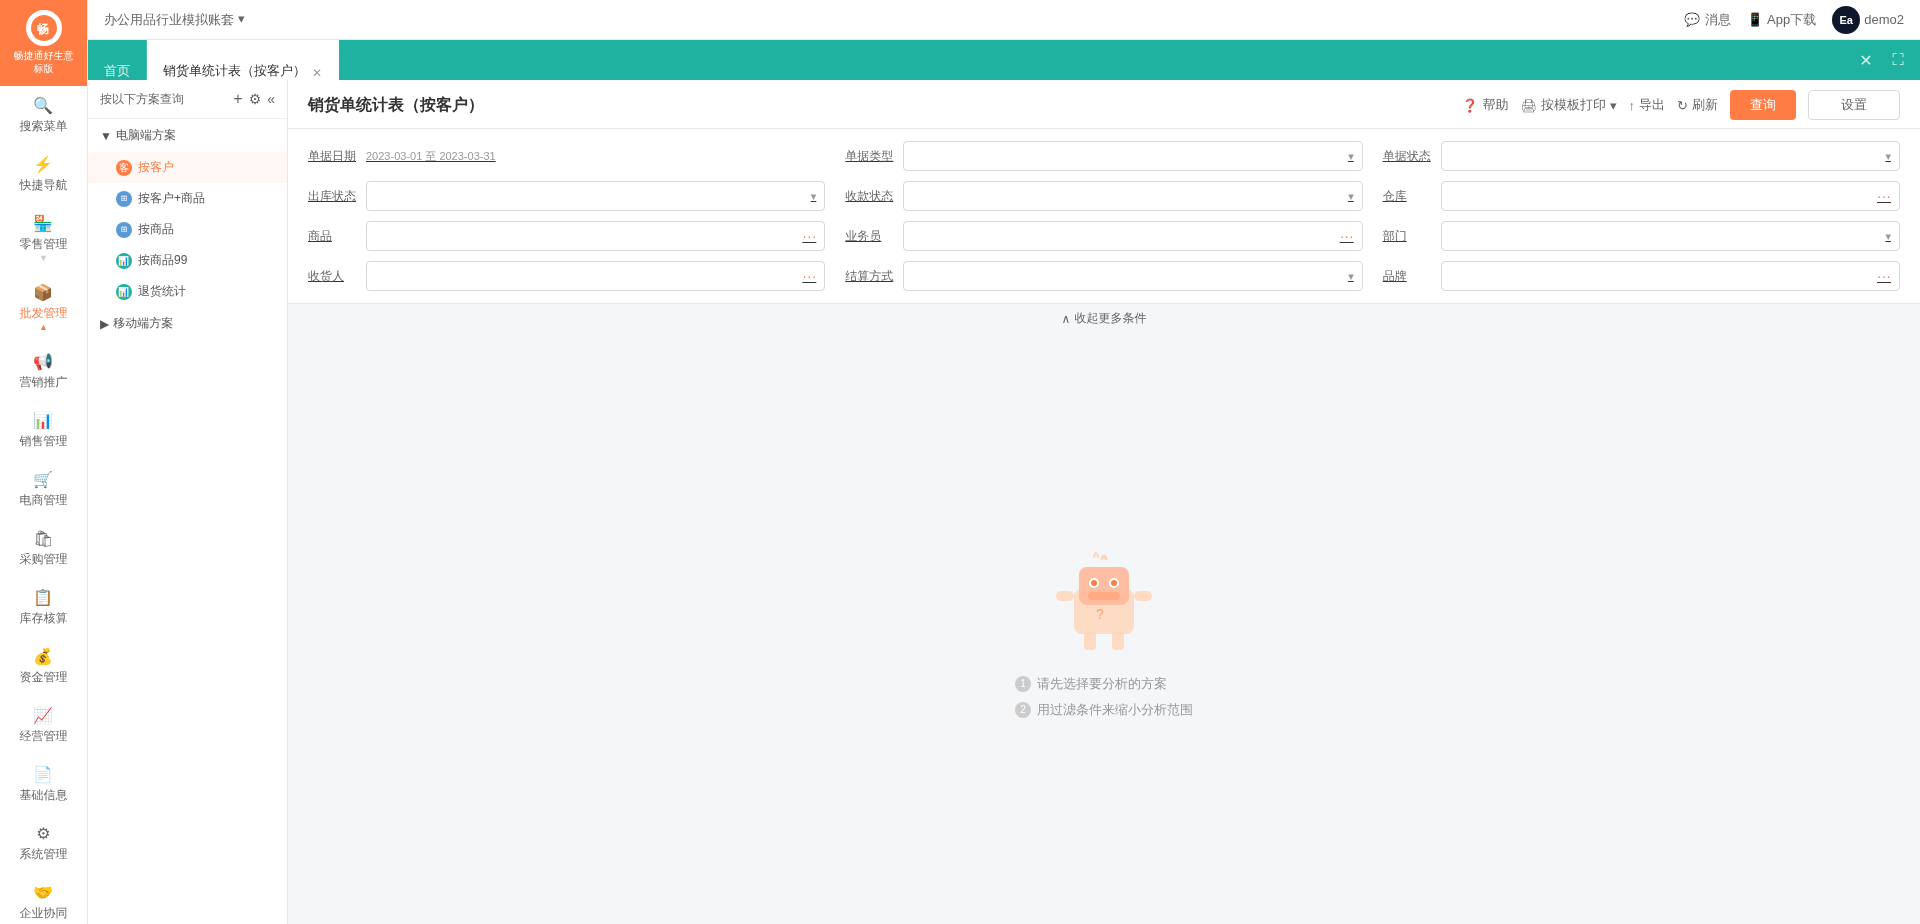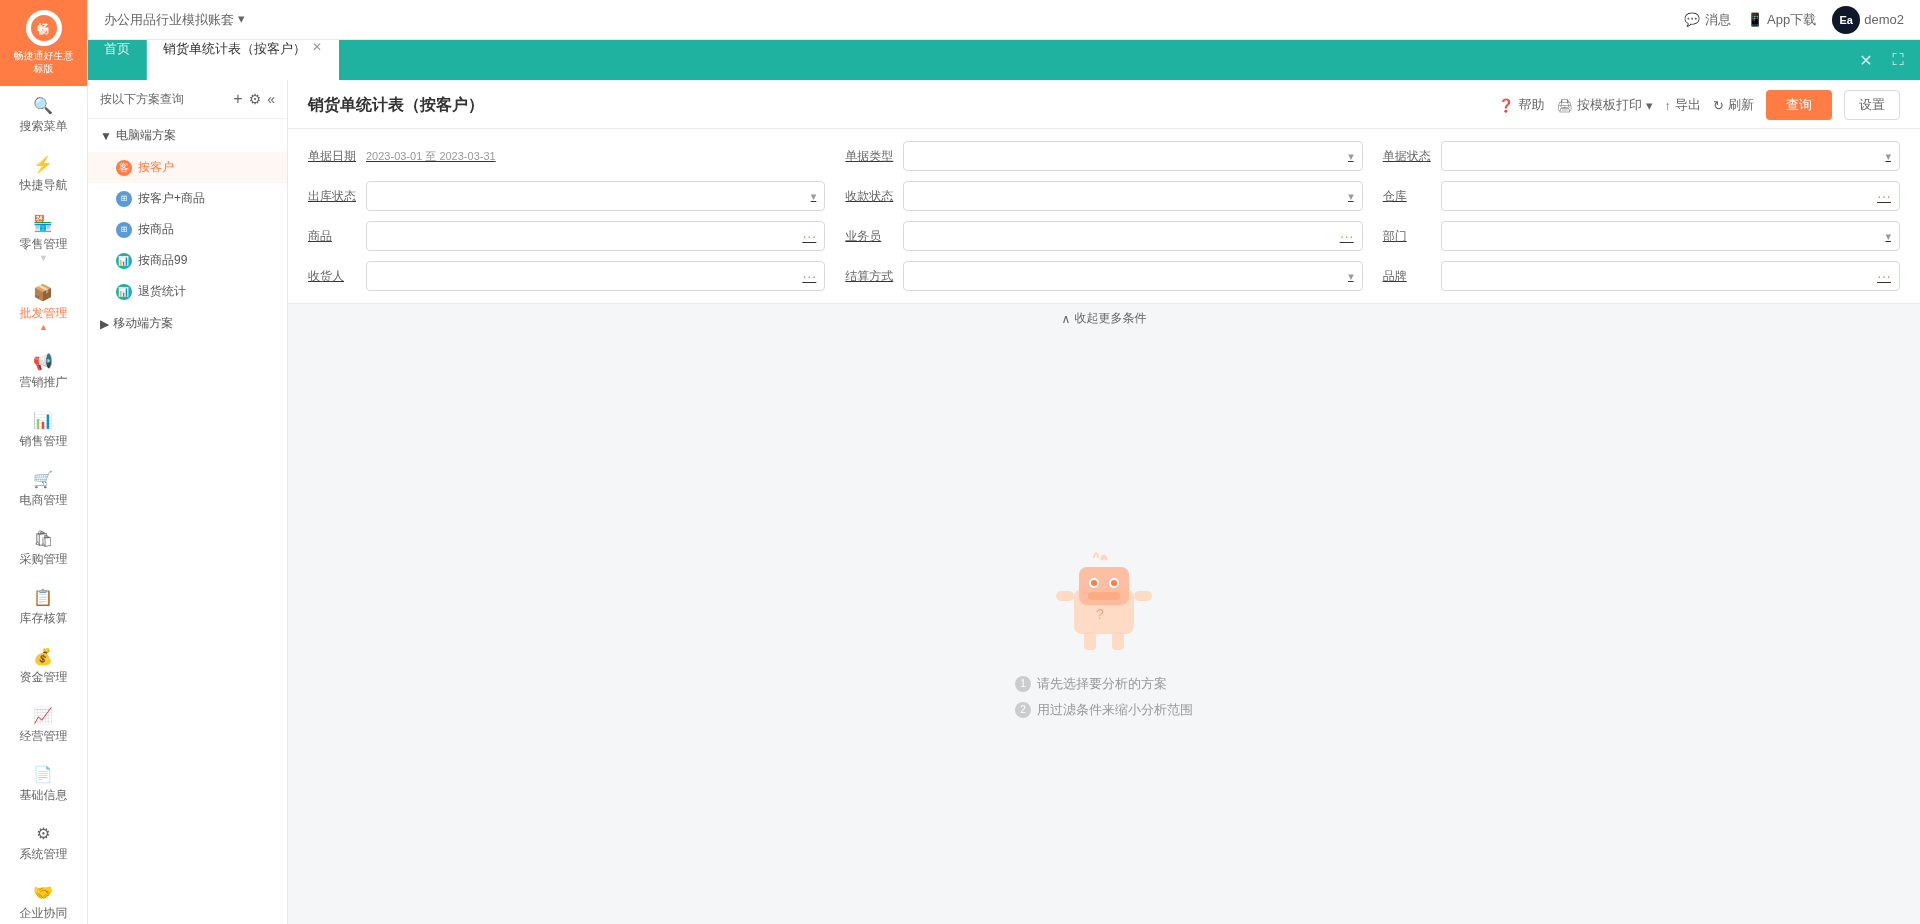--- a/index.html
+++ b/index.html
@@ -119,21 +119,21 @@
       background: #20b2a0;
       height: 40px;
       display: flex;
       align-items: center;
       padding: 0 0;
       flex-shrink: 0;
       overflow: hidden;
     }
     .tab-item {
       display: flex;
-      align-items: flex-start;
+      align-items: flex-end;
       gap: 6px;
       padding: 0 16px;
       height: 40px;
       cursor: pointer;
       font-size: 13px;
       color: rgba(255,255,255,0.85);
       border-right: 1px solid rgba(255,255,255,0.2);
     }
     .tab-item.active {
       background: #fff;
@@ -285,21 +285,21 @@
       border: none;
       padding: 6px 20px;
       border-radius: 4px;
       cursor: pointer;
       font-size: 13px;
     }
     .btn-settings {
       background: #fff;
       color: #666;
       border: 1px solid #d9d9d9;
-      padding: 5px 14px;
+      padding: 5px 32px;
       border-radius: 4px;
       cursor: pointer;
       font-size: 13px;
     }
 
     
     .filter-area {
       background: #fff;
       padding: 12px 20px;
       margin: 0;

